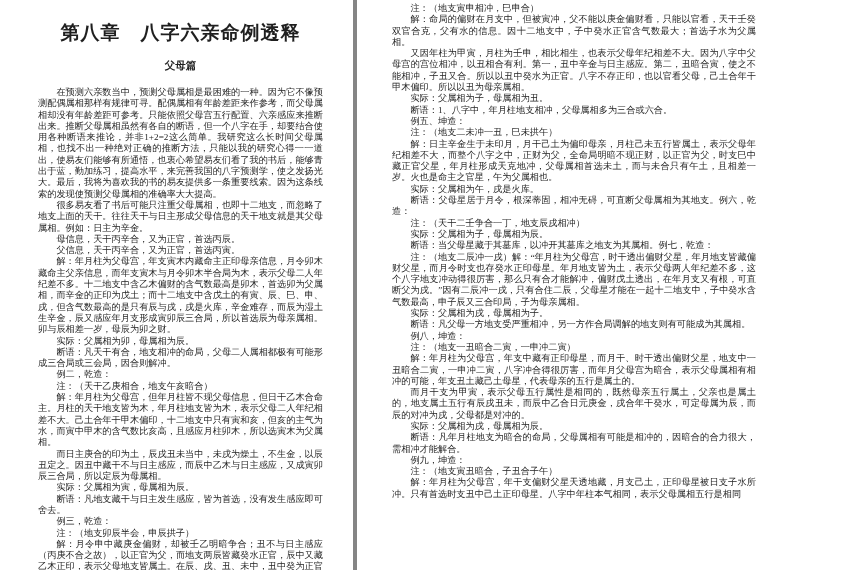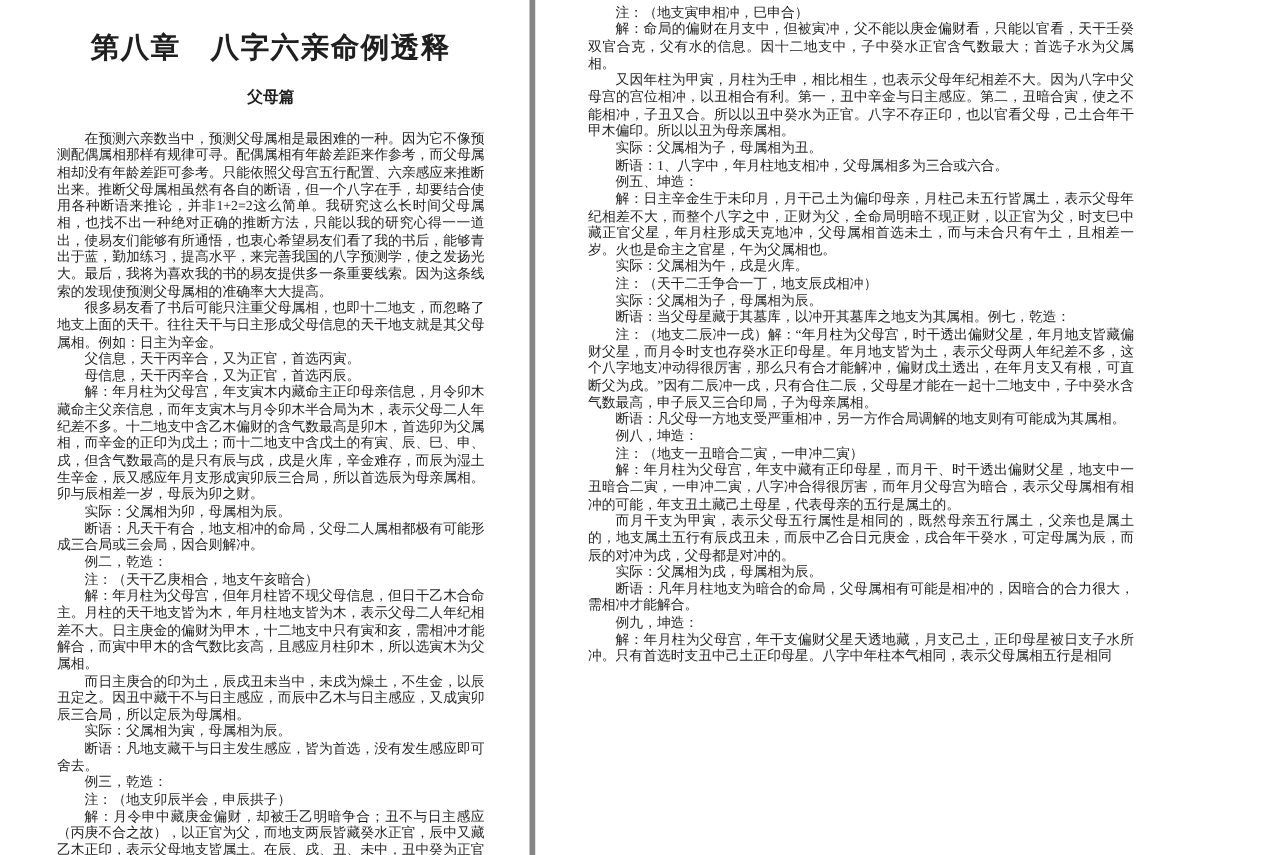--- a/index.html
+++ b/index.html
@@ -65,28 +65,28 @@
 </head>
 <body>
 
 <div class="spread">
   <div class="page page-left">
     <h1 class="chapter-title">第八章　八字六亲命例透释</h1>
     <h2 class="section-title">父母篇</h2>
     <div class="body-text">
         <p>在预测六亲数当中，预测父母属相是最困难的一种。因为它不像预测配偶属相那样有规律可寻。配偶属相有年龄差距来作参考，而父母属相却没有年龄差距可参考。只能依照父母宫五行配置、六亲感应来推断出来。推断父母属相虽然有各自的断语，但一个八字在手，却要结合使用各种断语来推论，并非1+2=2这么简单。我研究这么长时间父母属相，也找不出一种绝对正确的推断方法，只能以我的研究心得一一道出，使易友们能够有所通悟，也衷心希望易友们看了我的书后，能够青出于蓝，勤加练习，提高水平，来完善我国的八字预测学，使之发扬光大。最后，我将为喜欢我的书的易友提供多一条重要线索。因为这条线索的发现使预测父母属相的准确率大大提高。</p>
         <p>很多易友看了书后可能只注重父母属相，也即十二地支，而忽略了地支上面的天干。往往天干与日主形成父母信息的天干地支就是其父母属相。例如：日主为辛金。</p>
+        <p>母信息，天干丙辛合，又为正官，首选丙辰。</p>
         <p>父信息，天干丙辛合，又为正官，首选丙寅。</p>
-        <p>母信息，天干丙辛合，又为正官，首选丙辰。</p>
         <p>解：年月柱为父母宫，年支寅木内藏命主正印母亲信息，月令卯木藏命主父亲信息，而年支寅木与月令卯木半合局为木，表示父母二人年纪差不多。十二地支中含乙木偏财的含气数最高是卯木，首选卯为父属相，而辛金的正印为戊土；而十二地支中含戊土的有寅、辰、巳、申、戌，但含气数最高的是只有辰与戌，戌是火库，辛金难存，而辰为湿土生辛金，辰又感应年月支形成寅卯辰三合局，所以首选辰为母亲属相。卯与辰相差一岁，母辰为卯之财。</p>
         <p>实际：父属相为卯，母属相为辰。</p>
         <p>断语：凡天干有合，地支相冲的命局，父母二人属相都极有可能形成三合局或三会局，因合则解冲。</p>
         <p>例二，乾造：</p>
         <p>注：（天干乙庚相合，地支午亥暗合）</p>
-        <p>解：年月柱为父母宫，但年月柱皆不现父母信息，但日干乙木合命主。月柱的天干地支皆为木，年月柱地支皆为木，表示父母二人年纪相差不大。日主庚金的偏财为甲木，十二地支中只有寅和亥，需相冲才能解合，而寅中甲木的含气数比亥高，且感应月柱卯木，所以选寅木为父属相。</p>
+        <p>解：年月柱为父母宫，但年月柱皆不现父母信息，但日干乙木合命主。月柱的天干地支皆为木，年月柱地支皆为木，表示父母二人年纪相差不大。己土合年干甲木偏印，十二地支中只有寅和亥，但亥的主气为水，而寅中甲木的含气数比亥高，且感应月柱卯木，所以选寅木为父属相。</p>
         <p>而日主庚合的印为土，辰戌丑未当中，未戌为燥土，不生金，以辰丑定之。因丑中藏干不与日主感应，而辰中乙木与日主感应，又成寅卯辰三合局，所以定辰为母属相。</p>
         <p>实际：父属相为寅，母属相为辰。</p>
         <p>断语：凡地支藏干与日主发生感应，皆为首选，没有发生感应即可舍去。</p>
         <p>例三，乾造：</p>
         <p>注：（地支卯辰半会，申辰拱子）</p>
         <p>解：月令申中藏庚金偏财，却被壬乙明暗争合；丑不与日主感应（丙庚不合之故），以正官为父，而地支两辰皆藏癸水正官，辰中又藏乙木正印，表示父母地支皆属土。在辰、戌、丑、未中，丑中癸为正官父，辛与日元合，己与甲偏印合，父属相以丑为首选，而未中乙为日元正印，己与甲偏印合。丁与壬七杀合，全感应了，母以未首选。戌与二辰相冲，可舍去，地支二辰半会卯，二辰空合拱子，父母属相要相冲解合会。</p>
         <p>实际：父属相为丑，母属相为未。</p>
         <p>断语：年月柱中，如无父母信息，而日柱天干地支又为本气相同，一可能年纪相差不大，二可能五行属相相同。</p>
         <p>例四，坤造：</p>
       </div>
@@ -95,30 +95,34 @@
   <div class="divider" style="background: rgb(133, 133, 133);"></div>
 
   <div class="page page-right">
     <div class="body-text">
         <p>注：（地支寅申相冲，巳申合）</p>
         <p>解：命局的偏财在月支中，但被寅冲，父不能以庚金偏财看，只能以官看，天干壬癸双官合克，父有水的信息。因十二地支中，子中癸水正官含气数最大；首选子水为父属相。</p>
         <p>又因年柱为甲寅，月柱为壬申，相比相生，也表示父母年纪相差不大。因为八字中父母宫的宫位相冲，以丑相合有利。第一，丑中辛金与日主感应。第二，丑暗合寅，使之不能相冲，子丑又合。所以以丑中癸水为正官。八字不存正印，也以官看父母，己土合年干甲木偏印。所以以丑为母亲属相。</p>
         <p>实际：父属相为子，母属相为丑。</p>
         <p>断语：1、八字中，年月柱地支相冲，父母属相多为三合或六合。</p>
         <p>例五、坤造：</p>
+        <p>注：（地支二未冲一丑，巳未拱午）</p>
         <p>解：日主辛金生于未印月，月干己土为偏印母亲，月柱己未五行皆属土，表示父母年纪相差不大，而整个八字之中，正财为父，全命局明暗不现正财，以正官为父，时支巳中藏正官父星，年月柱形成天克地冲，父母属相首选未土，而与未合只有午土，且相差一岁。火也是命主之官星，午为父属相也。</p>
         <p>实际：父属相为午，戌是火库。</p>
+        <p>断语：父母星居于月令，根深蒂固，相冲无碍，可直断父母属相为其地支。例六，乾造：</p>
         <p>注：（天干二壬争合一丁，地支辰戌相冲）</p>
         <p>实际：父属相为子，母属相为辰。</p>
         <p>断语：当父母星藏于其墓库，以冲开其墓库之地支为其属相。例七，乾造：</p>
         <p>注：（地支二辰冲一戌）解：“年月柱为父母宫，时干透出偏财父星，年月地支皆藏偏财父星，而月令时支也存癸水正印母星。年月地支皆为土，表示父母两人年纪差不多，这个八字地支冲动得很厉害，那么只有合才能解冲，偏财戊土透出，在年月支又有根，可直断父为戌。”因有二辰冲一戌，只有合住二辰，父母星才能在一起十二地支中，子中癸水含气数最高，申子辰又三合印局，子为母亲属相。</p>
+        <p>实际：父属相为戌，母属相为子。</p>
         <p>断语：凡父母一方地支受严重相冲，另一方作合局调解的地支则有可能成为其属相。</p>
         <p>例八，坤造：</p>
         <p>注：（地支一丑暗合二寅，一申冲二寅）</p>
         <p>解：年月柱为父母宫，年支中藏有正印母星，而月干、时干透出偏财父星，地支中一丑暗合二寅，一申冲二寅，八字冲合得很厉害，而年月父母宫为暗合，表示父母属相有相冲的可能，年支丑土藏己土母星，代表母亲的五行是属土的。</p>
         <p>而月干支为甲寅，表示父母五行属性是相同的，既然母亲五行属土，父亲也是属土的，地支属土五行有辰戌丑未，而辰中乙合日元庚金，戌合年干癸水，可定母属为辰，而辰的对冲为戌，父母都是对冲的。</p>
         <p>实际：父属相为戌，母属相为辰。</p>
         <p>断语：凡年月柱地支为暗合的命局，父母属相有可能是相冲的，因暗合的合力很大，需相冲才能解合。</p>
         <p>例九，坤造：</p>
+        <p>注：（地支寅丑暗合，子丑合子午）</p>
         <p>解：年月柱为父母宫，年干支偏财父星天透地藏，月支己土，正印母星被日支子水所冲。只有首选时支丑中己土正印母星。八字中年柱本气相同，表示父母属相五行是相同</p>
       </div>
   </div>
 </div>
 
 </body></html>

